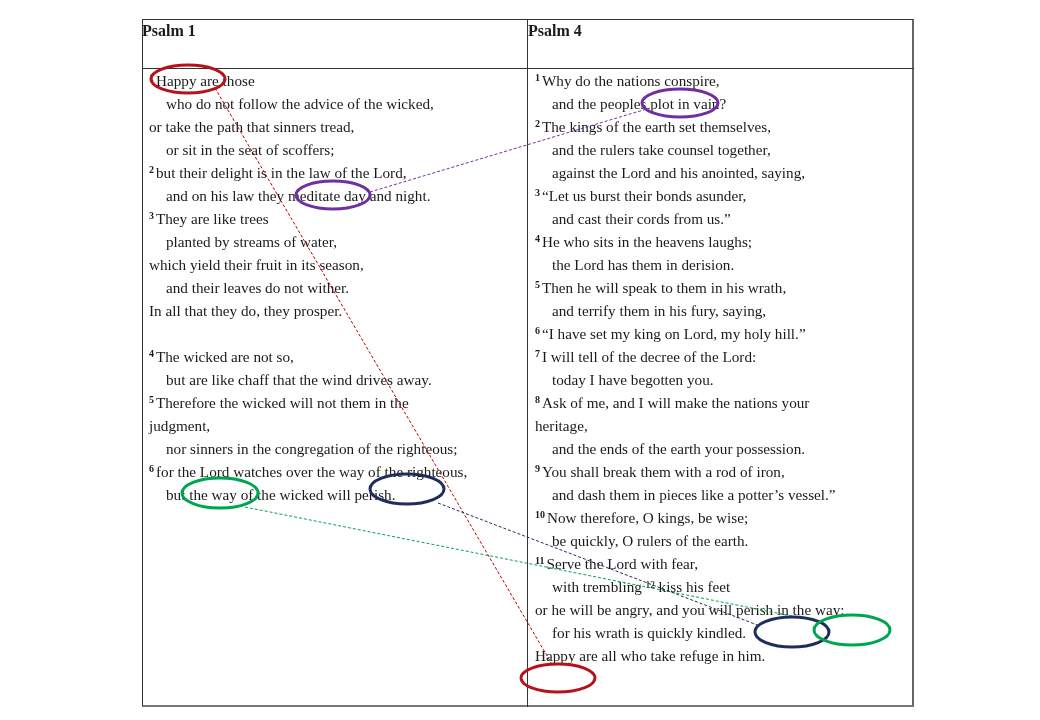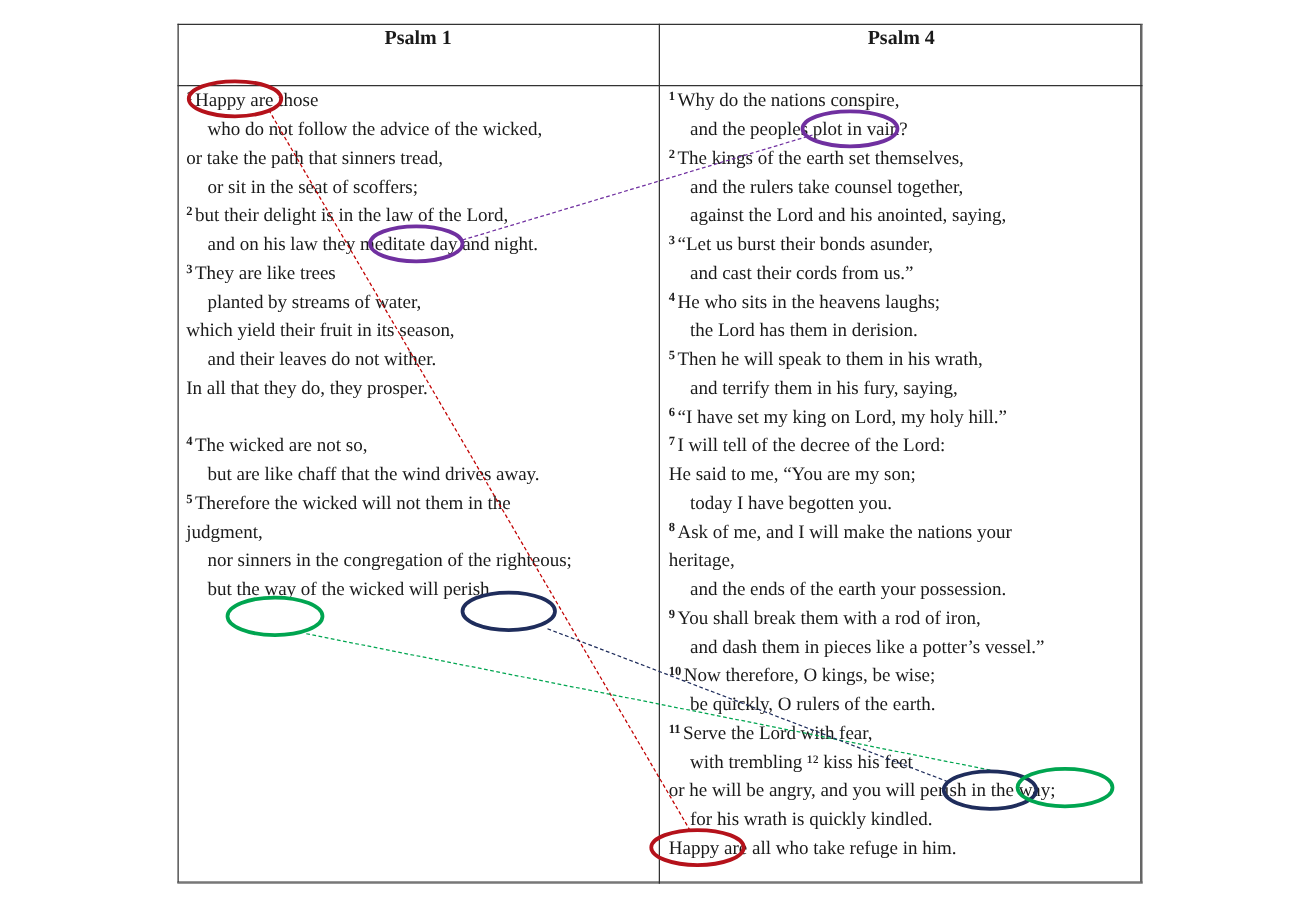--- a/index.html
+++ b/index.html
@@ -3,21 +3,21 @@
   <meta charset="utf-8">
   <style>
     html, body { margin: 0; padding: 0; background: #ffffff; }
     body { width: 1040px; height: 720px; position: relative; overflow: hidden;
            font-family: "Liberation Serif", "DejaVu Serif", serif; color: #1a1a1a; }
     .table { position: absolute; left: 142px; top: 19px; width: 772px; height: 688px;
              border-top: 1px solid #333; border-left: 1px solid #333;
              border-right: 2px solid #666; border-bottom: 2px solid #777; box-sizing: border-box; }
     .col-divider { position: absolute; left: 527px; top: 19px; width: 1px; height: 688px; background: #333; }
     .header-divider { position: absolute; left: 142px; top: 68px; width: 772px; height: 1px; background: #333; }
-    .header { position: absolute; top: 22px; font-weight: bold; font-size: 16px; text-align: center; }
+    .header { position: absolute; top: 22px; font-weight: bold; font-size: 16px; }
     .h1 { left: 142px; width: 385px; }
     .h2 { left: 528px; width: 386px; }
     .col { position: absolute; top: 69px; font-size: 15.2px; line-height: 23px; }
     .c1 { left: 149px; width: 376px; }
     .c2 { left: 535px; width: 376px; }
     .line { white-space: nowrap; height: 23px; }
     .indent { padding-left: 17px; }
     .blank { height: 23px; }
     sup { font-size: 10px; font-weight: bold; vertical-align: 5px; line-height: 0; margin-right: 2px; }
     svg.overlay { position: absolute; left: 0; top: 0; pointer-events: none; }
@@ -43,37 +43,37 @@
     <div class="line indent"><span>planted by streams of water,</span></div>
     <div class="line"><span>which yield their fruit in its season,</span></div>
     <div class="line indent"><span>and their leaves do not wither.</span></div>
     <div class="line"><span>In all that they do, they prosper.</span></div>
     <div class="line blank"><span></span></div>
     <div class="line"><sup>4</sup><span>The wicked are not so,</span></div>
     <div class="line indent"><span>but are like chaff that the wind drives away.</span></div>
     <div class="line"><sup>5</sup><span>Therefore the wicked will not them in the</span></div>
     <div class="line"><span>judgment,</span></div>
     <div class="line indent"><span>nor sinners in the congregation of the righteous;</span></div>
+    <div class="line"><sup>6</sup><span>for the Lord watches over the way of the righteous,</span></div>
     <div class="line indent"><span>but the way of the wicked will perish.</span></div>
   </div>
 <div class="col c2" id="col2">
     <div class="line"><sup>1</sup><span>Why do the nations conspire,</span></div>
     <div class="line indent"><span>and the peoples plot in vain?</span></div>
     <div class="line"><sup>2</sup><span>The kings of the earth set themselves,</span></div>
     <div class="line indent"><span>and the rulers take counsel together,</span></div>
     <div class="line indent"><span>against the Lord and his anointed, saying,</span></div>
     <div class="line"><sup>3</sup><span>“Let us burst their bonds asunder,</span></div>
     <div class="line indent"><span>and cast their cords from us.”</span></div>
     <div class="line"><sup>4</sup><span>He who sits in the heavens laughs;</span></div>
     <div class="line indent"><span>the Lord has them in derision.</span></div>
     <div class="line"><sup>5</sup><span>Then he will speak to them in his wrath,</span></div>
     <div class="line indent"><span>and terrify them in his fury, saying,</span></div>
     <div class="line"><sup>6</sup><span>“I have set my king on Lord, my holy hill.”</span></div>
     <div class="line"><sup>7</sup><span>I will tell of the decree of the Lord:</span></div>
-    <div class="line"><span>He said to me, “You are my son;</span></div>
     <div class="line indent"><span>today I have begotten you.</span></div>
     <div class="line"><sup>8</sup><span>Ask of me, and I will make the nations your</span></div>
     <div class="line"><span>heritage,</span></div>
     <div class="line indent"><span>and the ends of the earth your possession.</span></div>
     <div class="line"><sup>9</sup><span>You shall break them with a rod of iron,</span></div>
     <div class="line indent"><span>and dash them in pieces like a potter’s vessel.”</span></div>
     <div class="line"><sup>10</sup><span>Now therefore, O kings, be wise;</span></div>
     <div class="line indent"><span>be quickly, O rulers of the earth.</span></div>
     <div class="line"><sup>11</sup><span>Serve the Lord with fear,</span></div>
     <div class="line indent"><span>with trembling ¹² kiss his feet</span></div>

